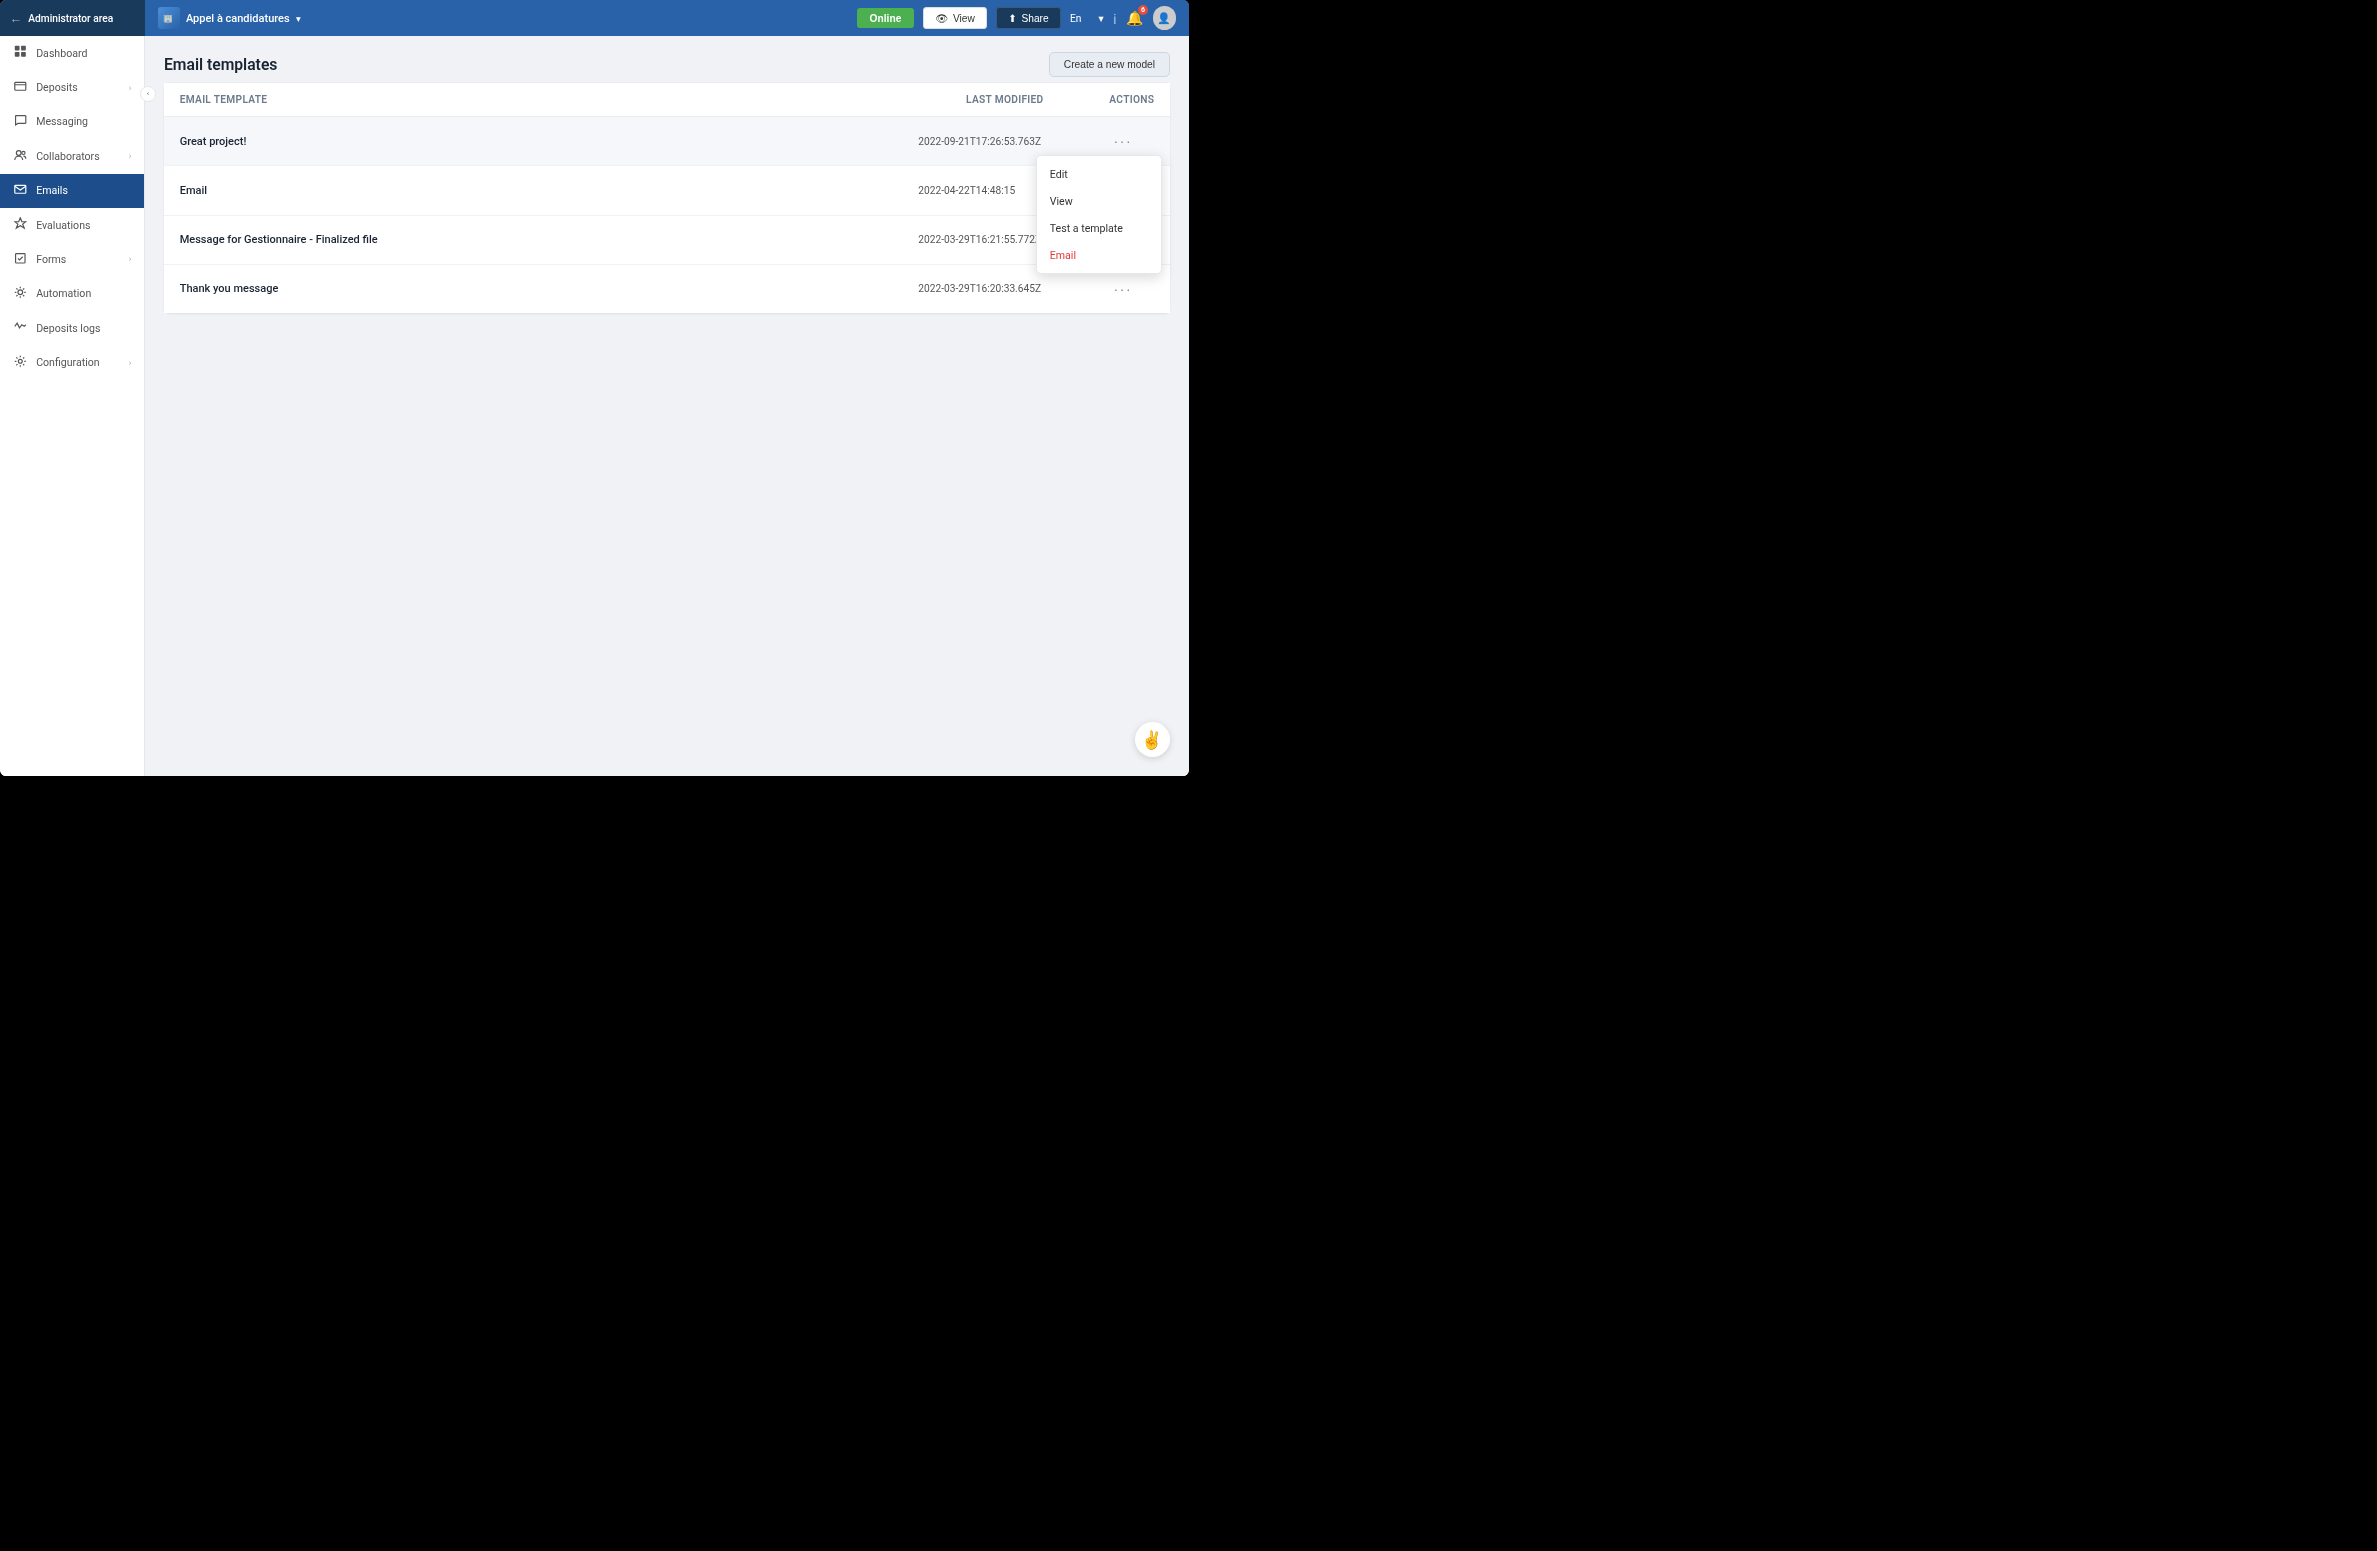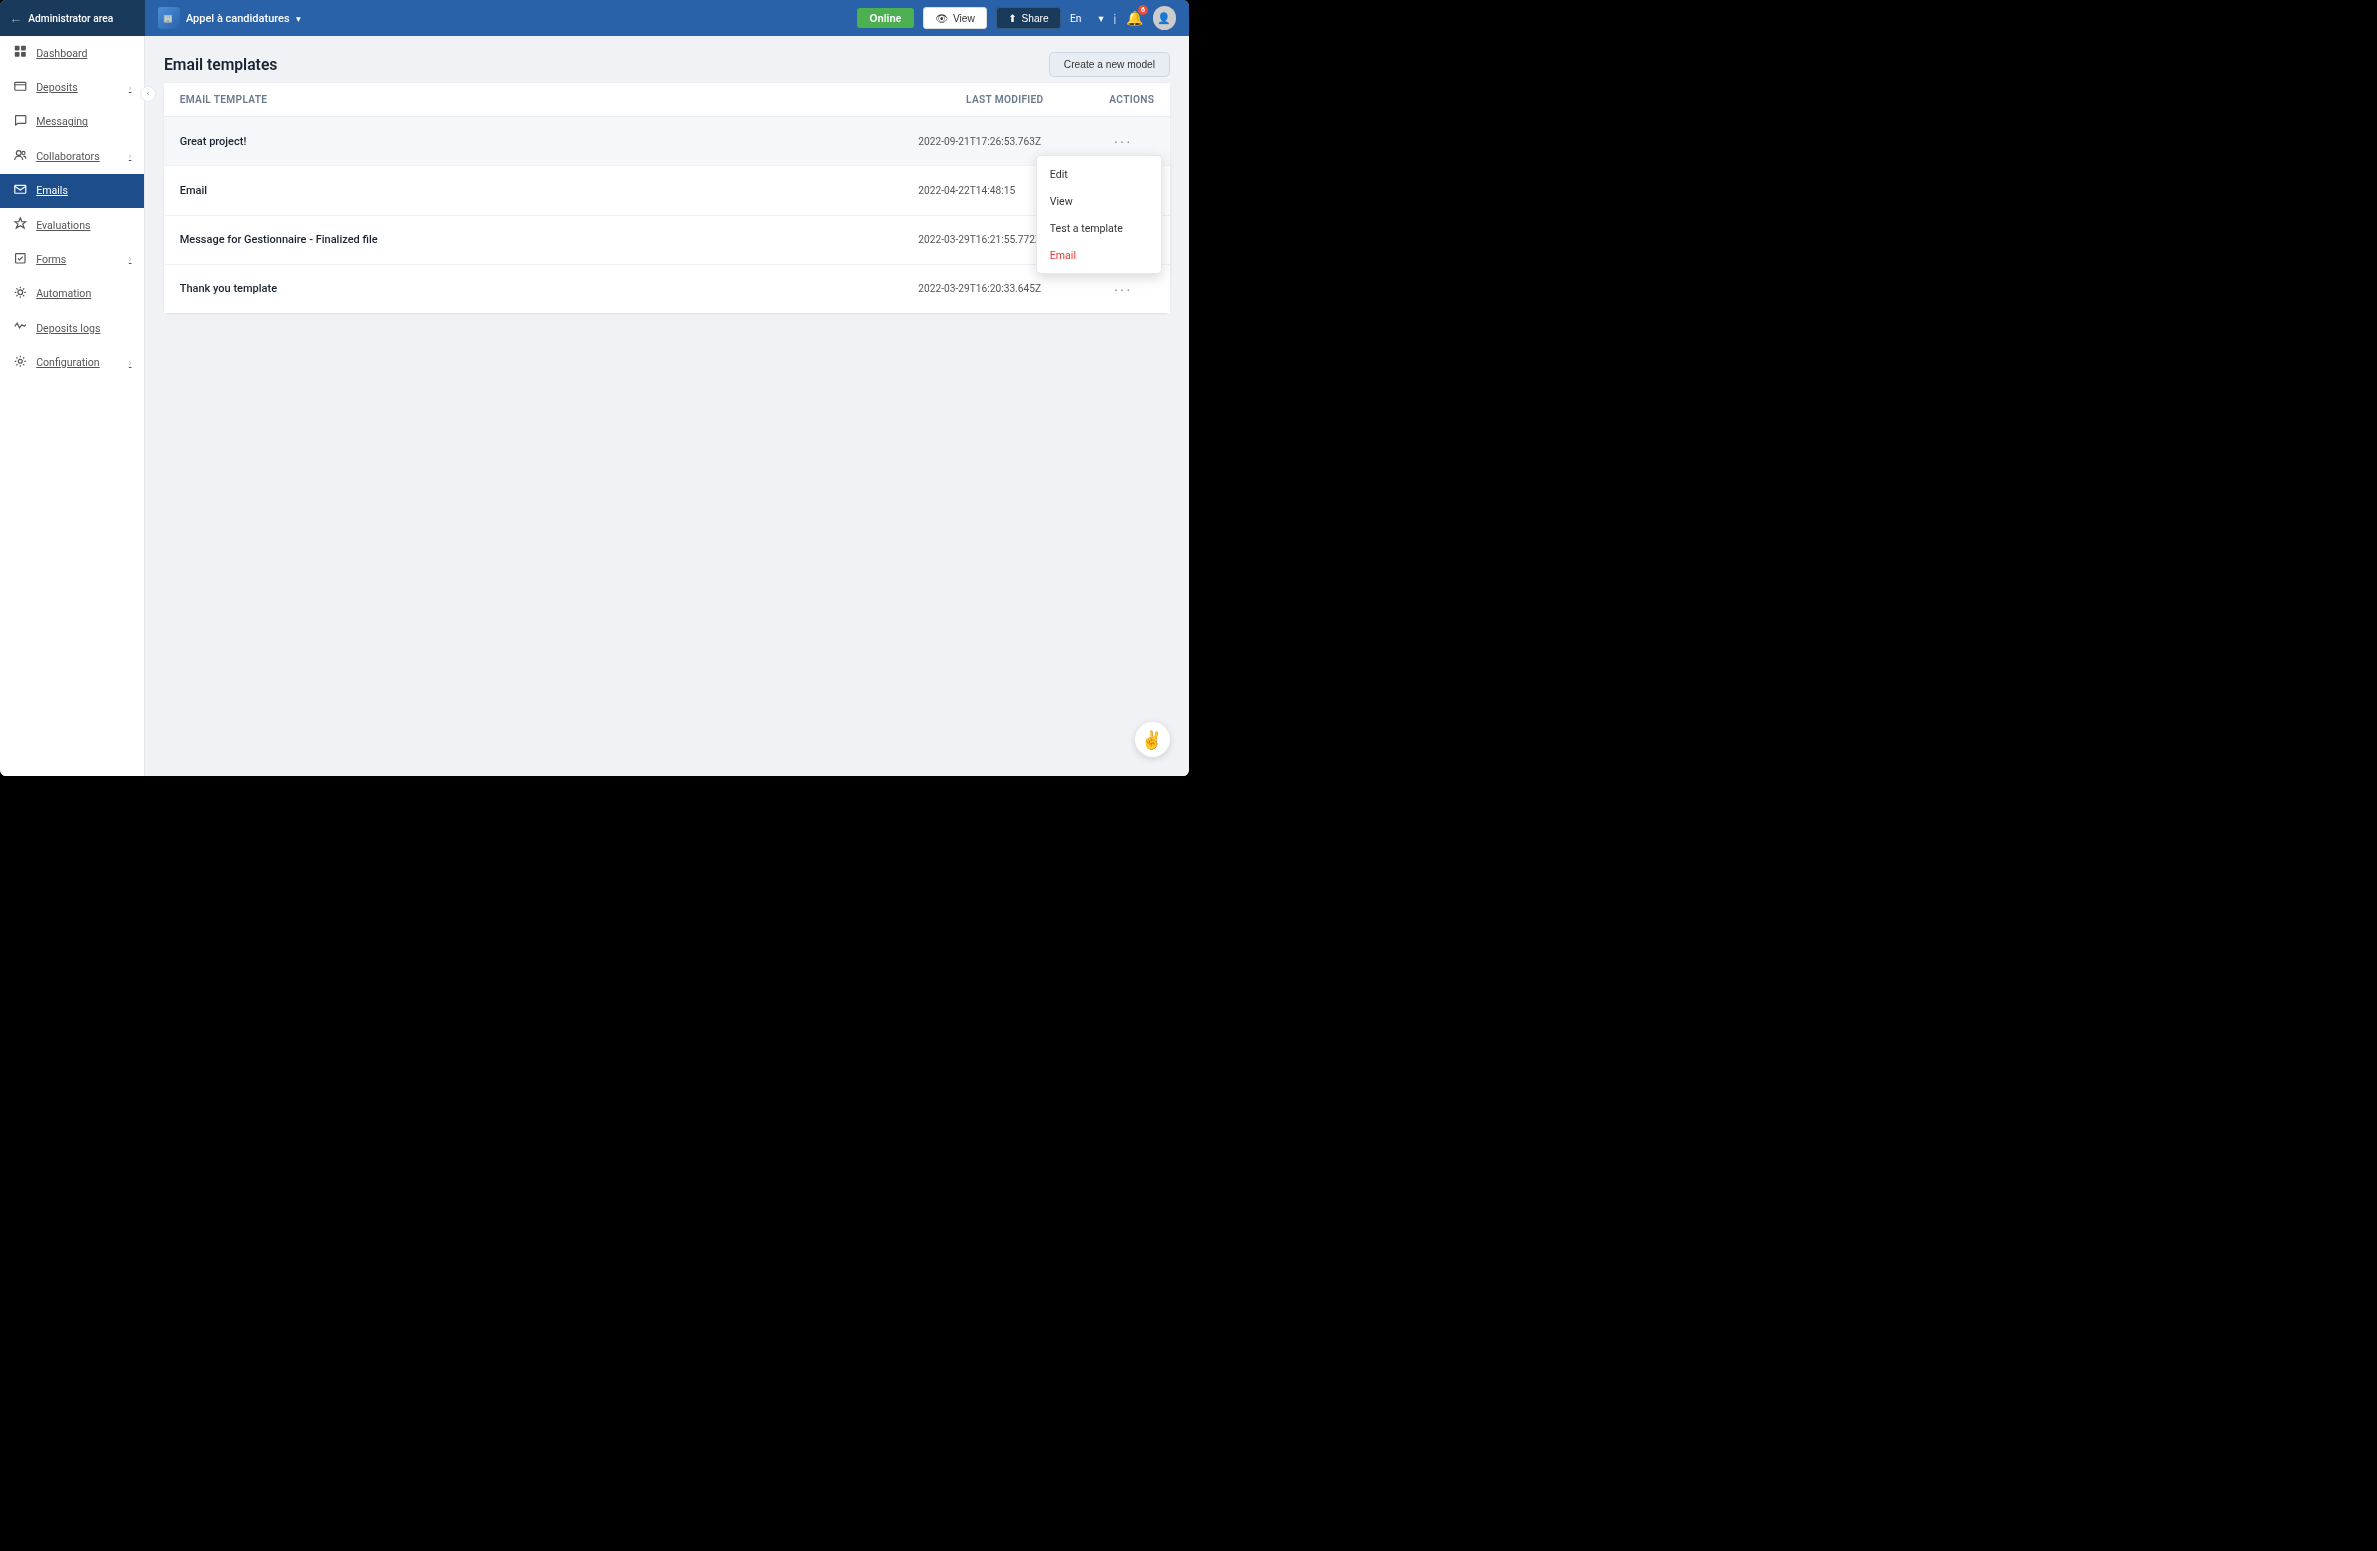--- a/index.html
+++ b/index.html
@@ -211,21 +211,20 @@
     .sidebar-item {
       display: flex;
       align-items: center;
       padding: 9.4px 12.6px;
       cursor: pointer;
       color: #555;
       font-size: 11px;
       gap: 7.9px;
       position: relative;
       border-radius: 0;
-      text-decoration: underline;
     }
 
     .sidebar-item.active {
       background: #1e4d8c;
       color: #fff;
     }
 
     .sidebar-item .item-icon {
       font-size: 12.6px;
       width: 15.7px;
@@ -580,21 +579,21 @@
 
         <div class="table-row">
           <div class="cell-template-name">Message for Gestionnaire - Finalized file</div>
           <div class="cell-date">2022-03-29T16:21:55.772Z</div>
           <div class="cell-actions">
             <button class="actions-btn">···</button>
           </div>
         </div>
 
         <div class="table-row">
-          <div class="cell-template-name">Thank you template</div>
+          <div class="cell-template-name">Thank you message</div>
           <div class="cell-date">2022-03-29T16:20:33.645Z</div>
           <div class="cell-actions">
             <button class="actions-btn">···</button>
           </div>
         </div>
       </div>
     </div>
   </div>
 
   <div class="floating-chat">

